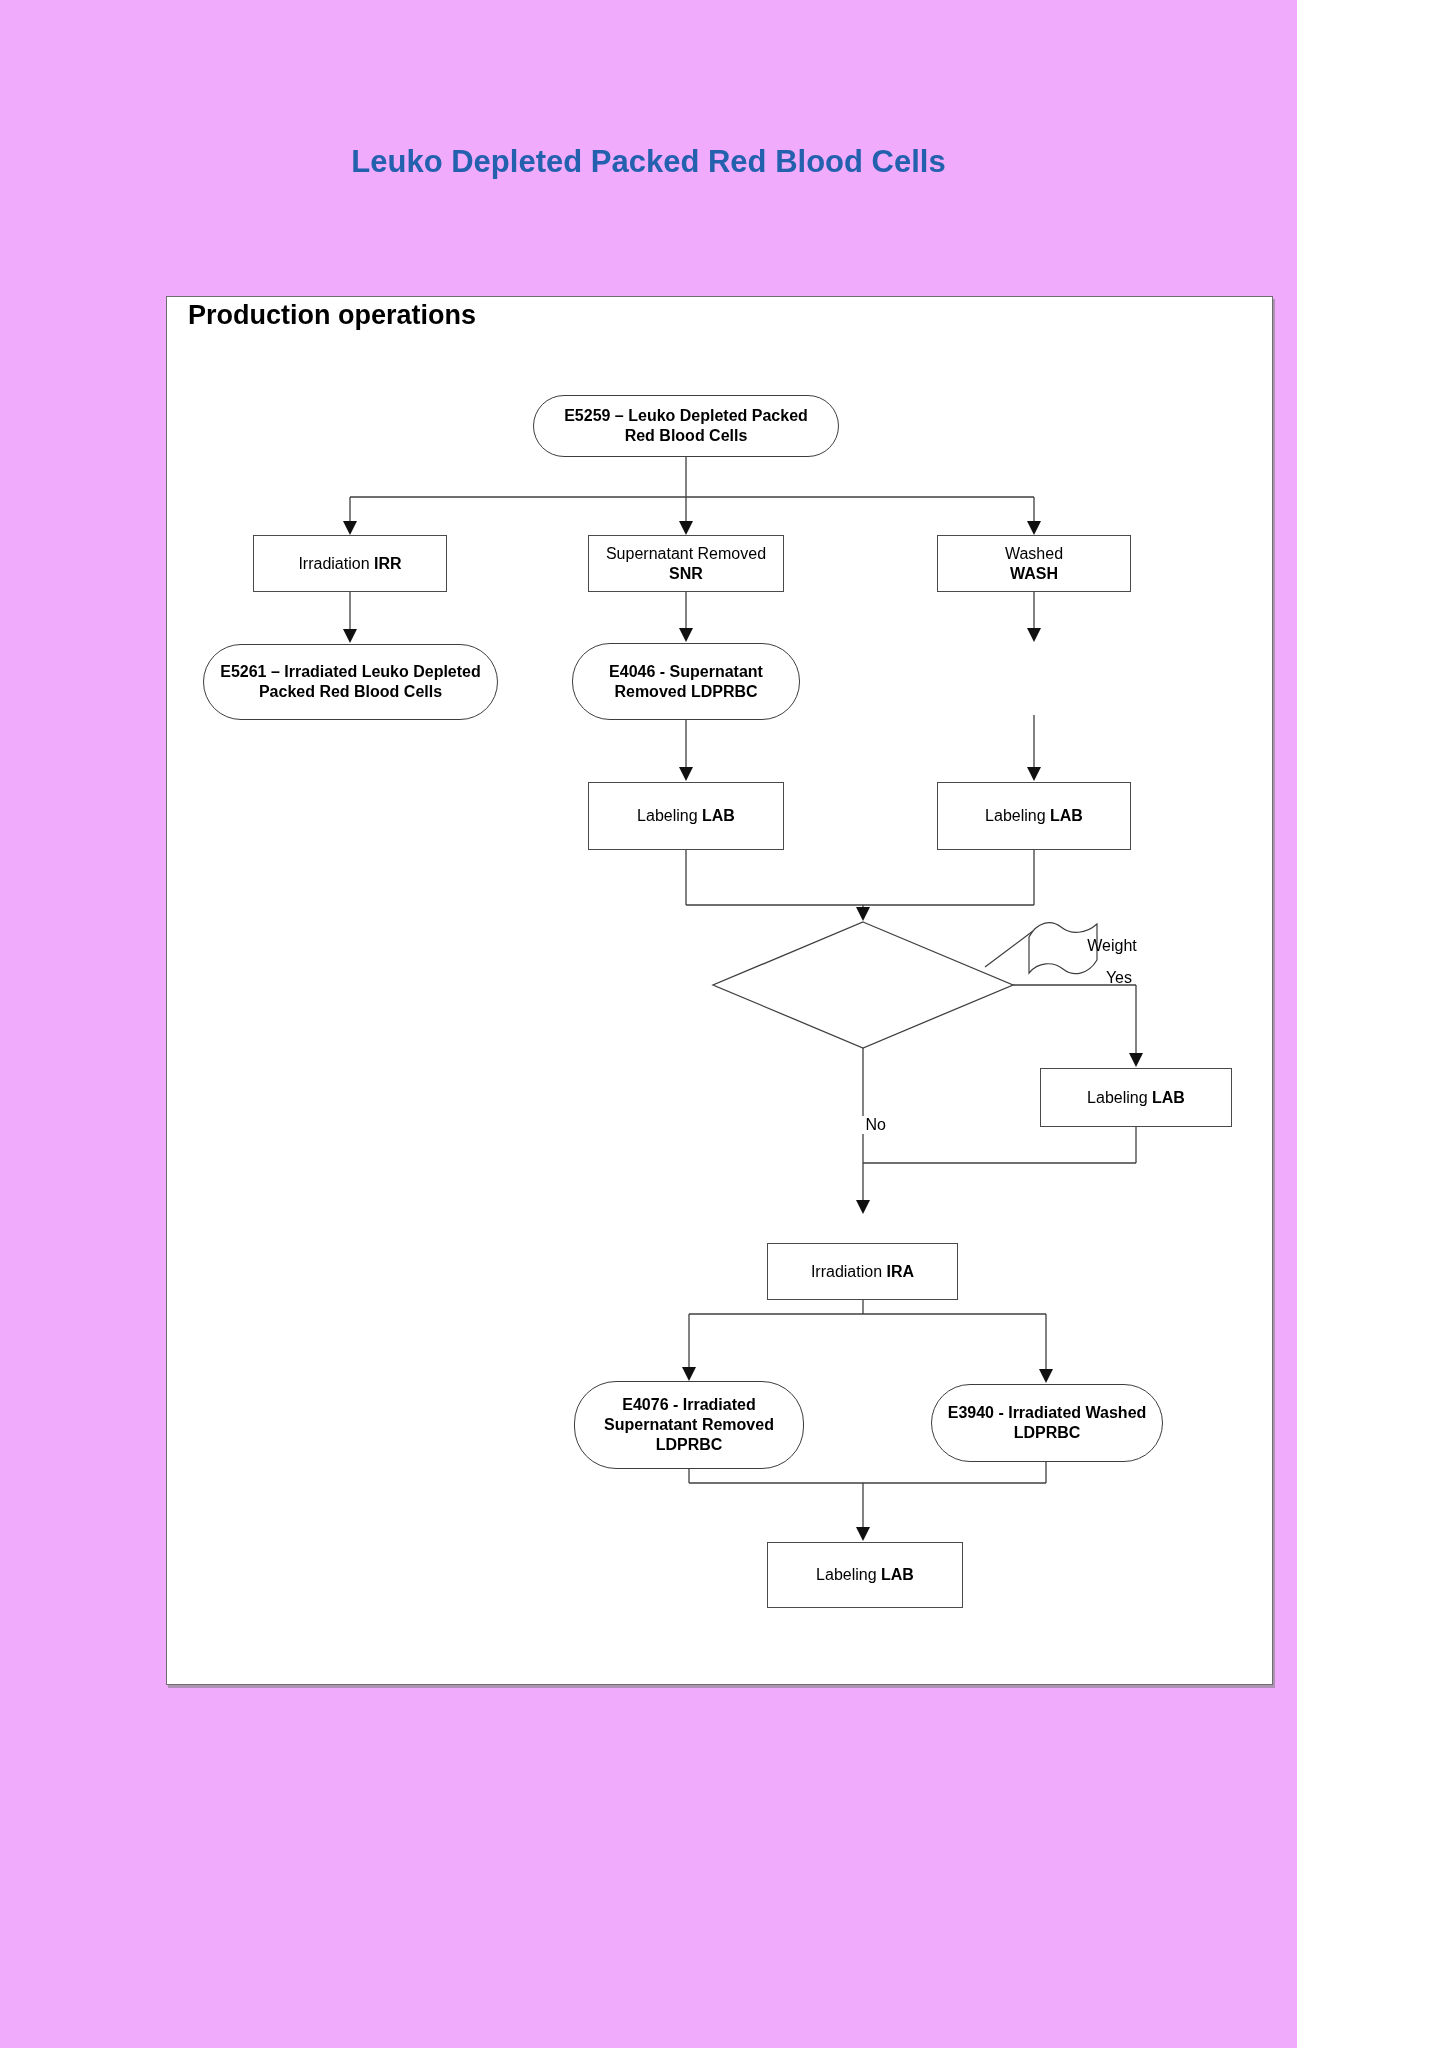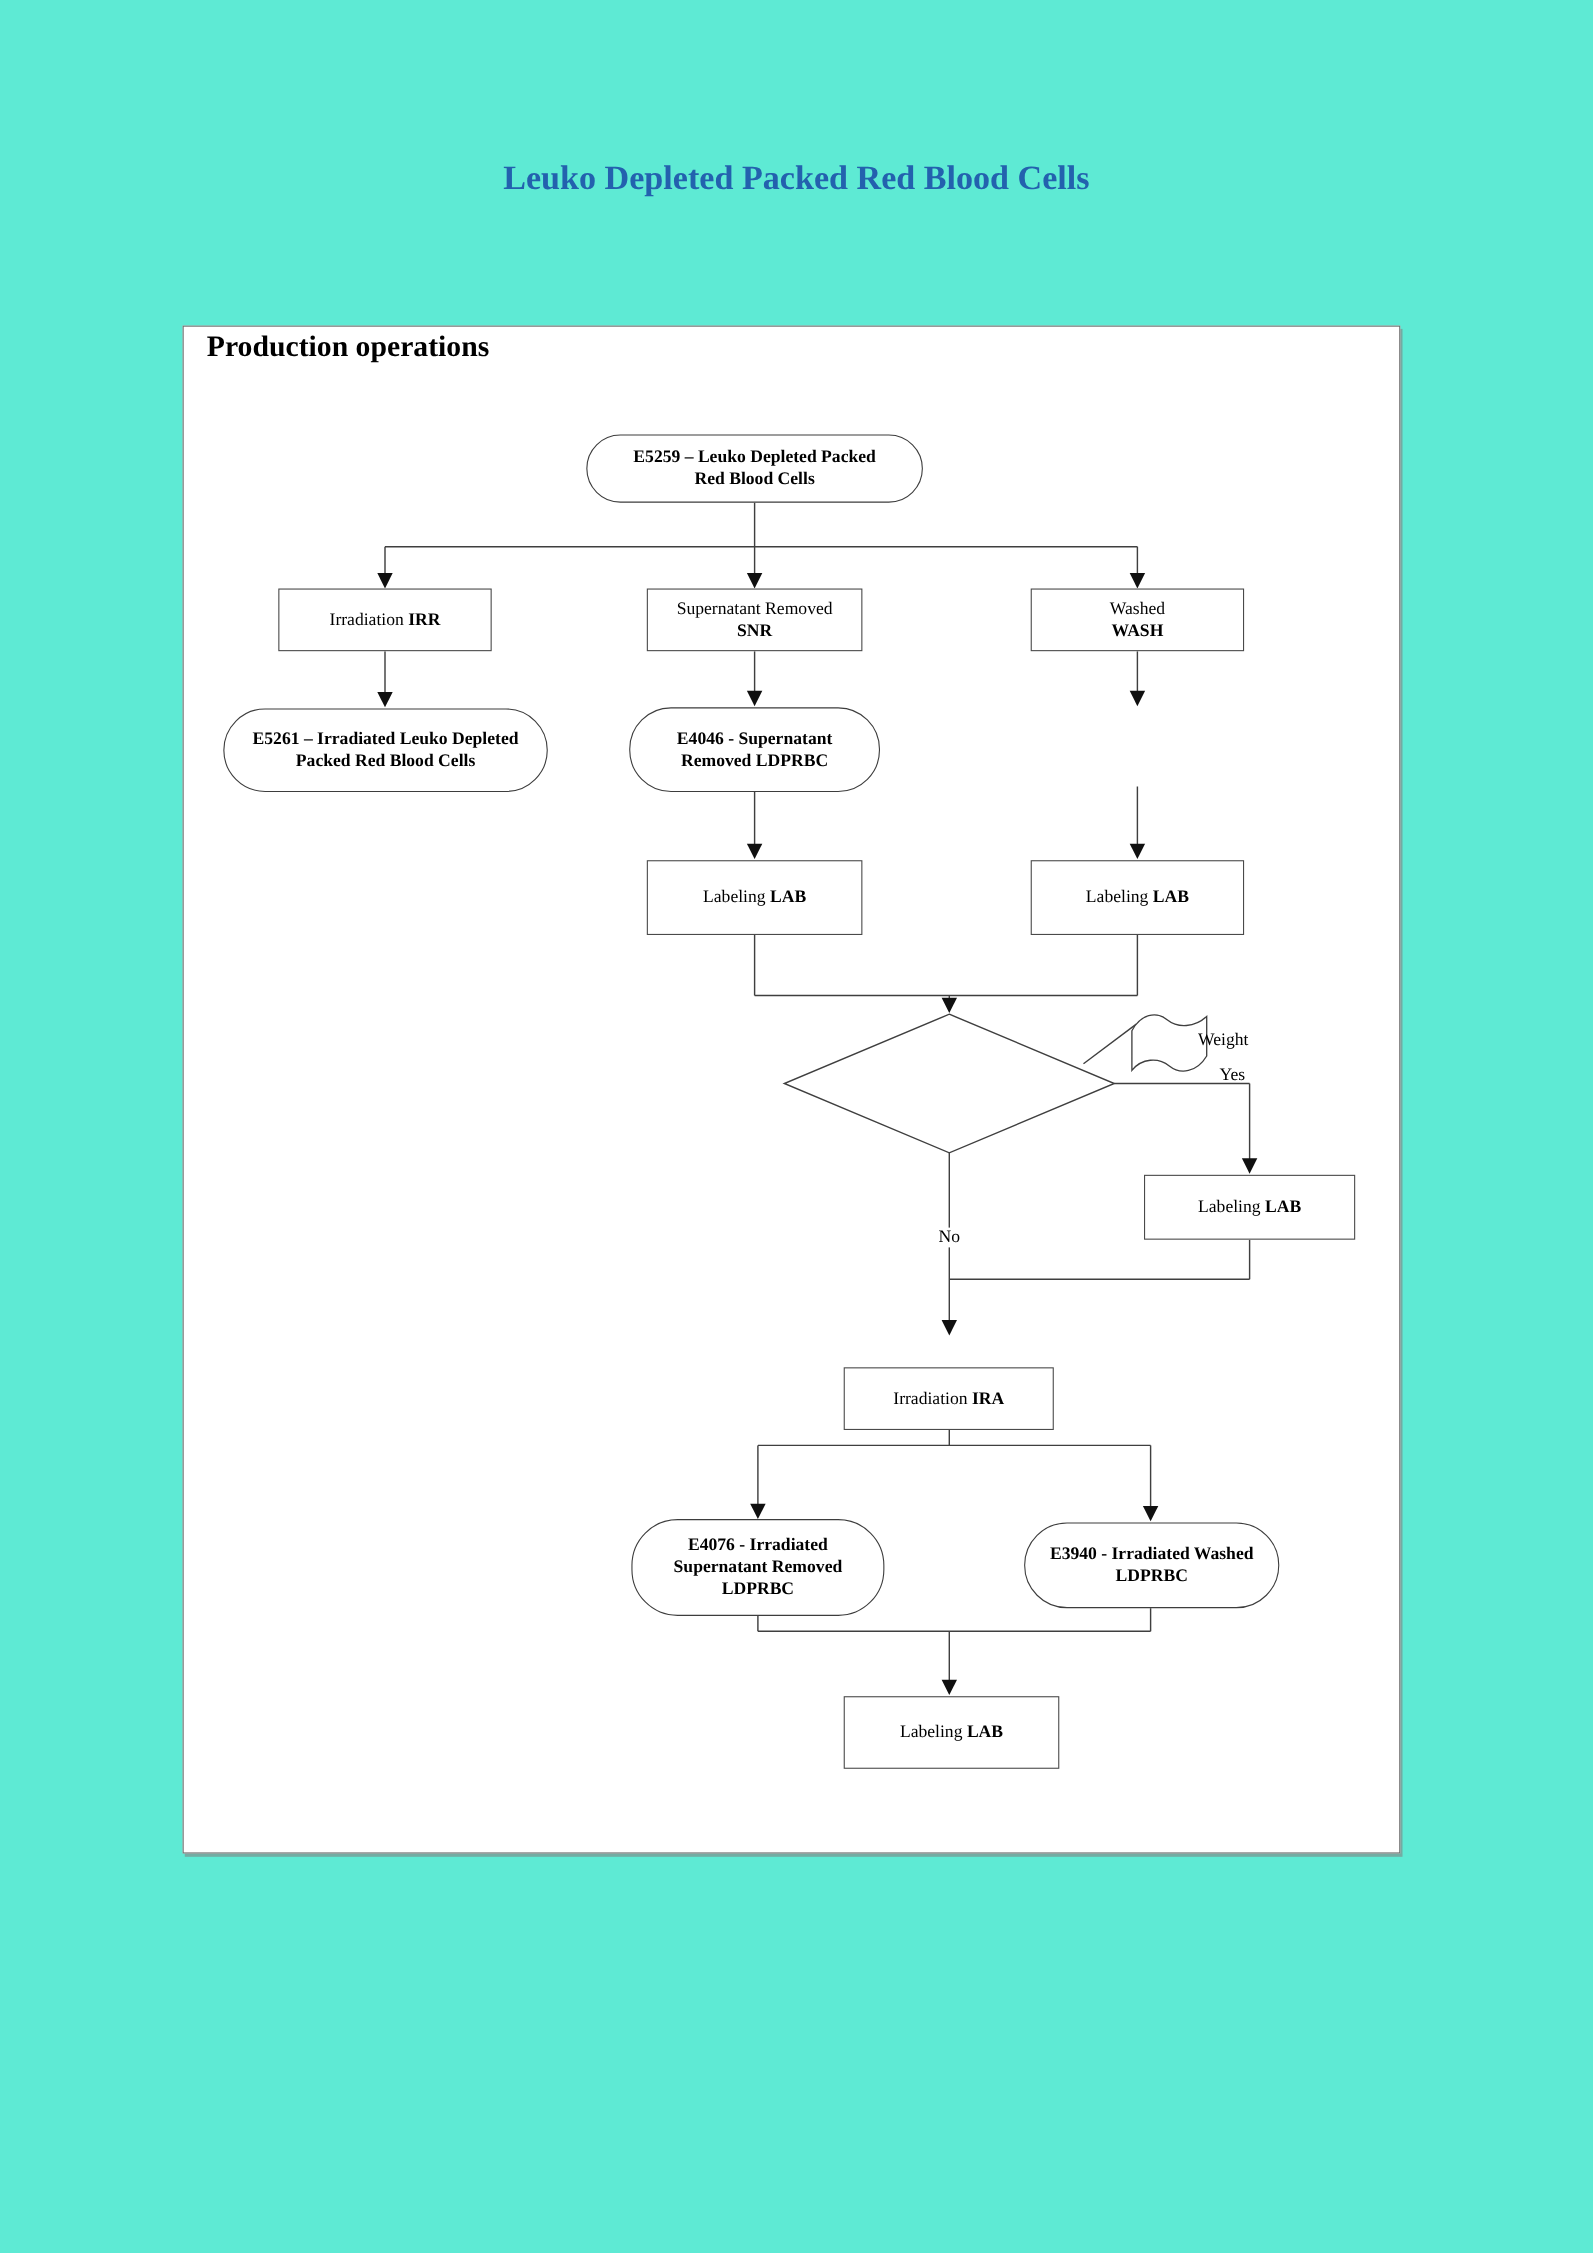--- a/index.html
+++ b/index.html
@@ -1,18 +1,18 @@
 <!DOCTYPE html>
 <html><head>
 <meta charset="utf-8">
 <style>
   html,body{margin:0;padding:0;background:#ffffff;}
   .page{
-    position:relative;width:1448px;height:2048px;background:#5eead4;
-    font-family:Liberation Serif, serif;color:#000;overflow:hidden;
+    position:relative;width:1297px;height:2048px;background:#f0abfc;
+    font-family:Liberation Sans, sans-serif;color:#000;overflow:hidden;
   }
   .doc-title{
     position:absolute;left:0;top:144px;width:100%;text-align:center;
     font-size:31px;font-weight:bold;color:#2361AE;letter-spacing:0px;
   }
   .frame{
     position:absolute;left:166px;top:296px;width:1107px;height:1389px;
     border:1px solid #6e6e6e;box-sizing:border-box;background:#fff;
     box-shadow:2px 3px 0 rgba(130,130,130,.6);
   }
@@ -27,21 +27,21 @@
     font-size:16px;line-height:20px;color:#000;
   }
   .terminator{font-weight:bold;border-color:#3d3d3d;justify-content:center;}
   .code{font-weight:bold;}
   .ln{display:block;}
   .inline-label{white-space:nowrap;}
   .overlay-text{
     position:absolute;z-index:3;text-align:center;font-size:16px;line-height:21px;color:#000;
   }
   .edge-label{position:absolute;z-index:3;font-size:16px;color:#000;}
-  .no-label{background:#fff;text-align:center;}
+  .no-label{background:#fff;text-align:right;}
   .yes-label{text-align:right;}
 </style>
 </head>
 <body>
 
 <div class="page">
 
   <div class="doc-title">Leuko Depleted Packed Red Blood Cells</div>
 
   <div class="frame"></div>

